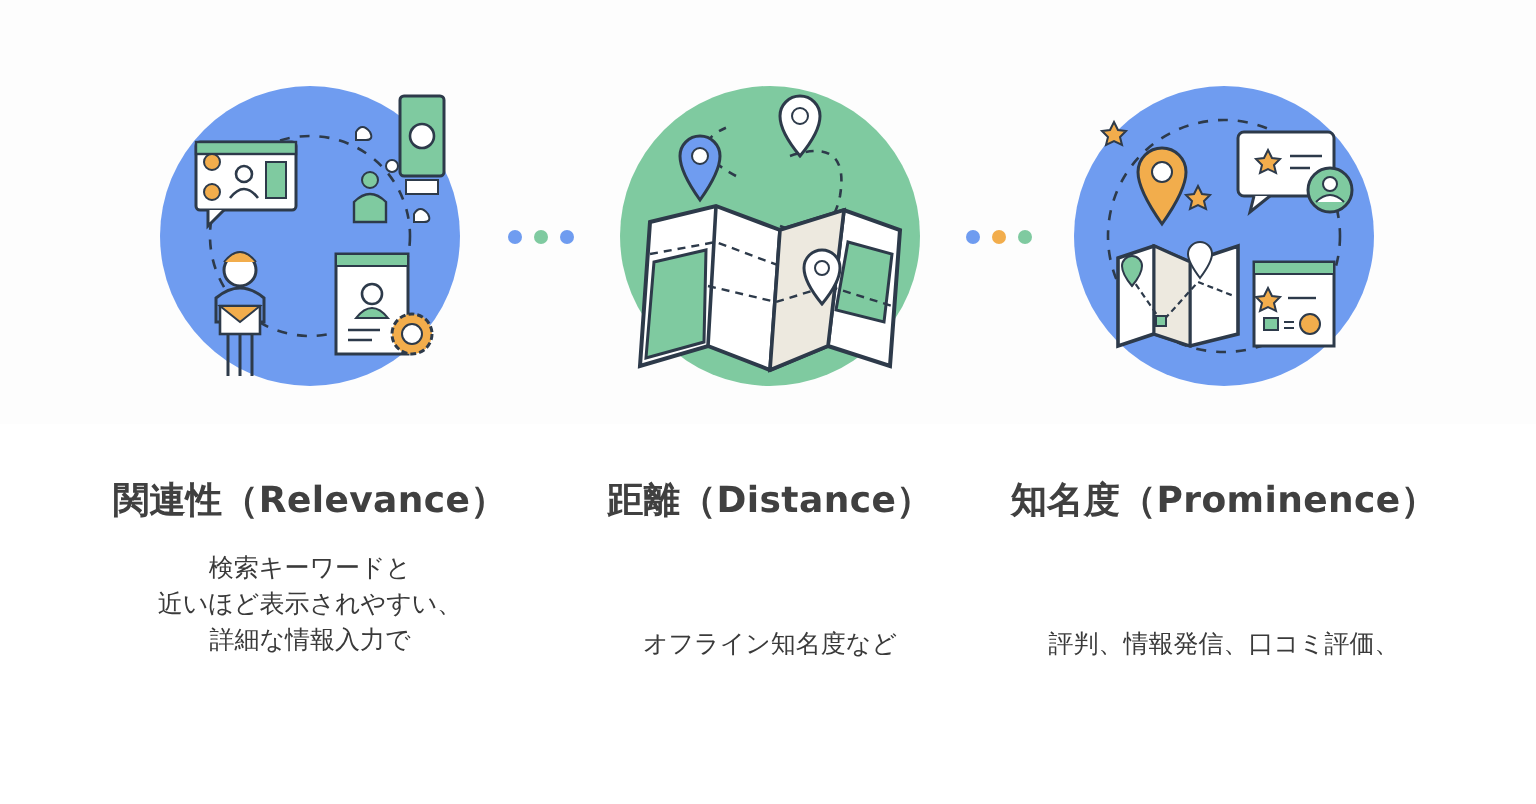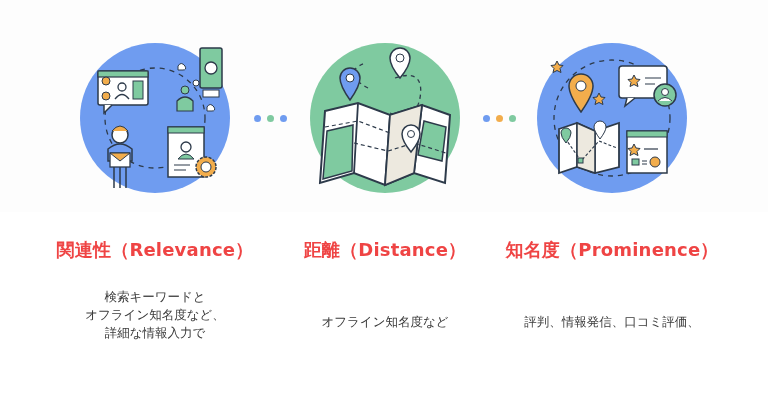--- a/index.html
+++ b/index.html
@@ -6,21 +6,21 @@
   body {
     width:768px; height:402px; background:#ffffff; position:relative; overflow:hidden;
     font-family:"DejaVu Sans","Liberation Sans",sans-serif; color:#333;
   }
   .top-panel { position:absolute; left:0; top:0; width:768px; height:212px; background:#fdfdfd; }
   .col { position:absolute; top:0; width:230px; text-align:center; }
   .circle { position:absolute; top:43px; width:150px; height:150px; border-radius:50%; }
   .circle svg { position:absolute; left:0; top:0; width:150px; height:150px; }
   .title {
     position:absolute; top:238px; left:0; width:100%; text-align:center;
-    font-size:18px; font-weight:bold; color:#ef4444; letter-spacing:0.2px; white-space:nowrap;
+    font-size:18px; font-weight:bold; color:#404040; letter-spacing:0.2px; white-space:nowrap;
   }
   .desc {
     position:absolute; left:0; width:100%; text-align:center;
     font-size:12.5px; line-height:18px; color:#3a3a3a;
   }
   .desc div { white-space:nowrap; }
   .dots { position:absolute; top:115px; display:flex; gap:6px; }
   .dot { width:7px; height:7px; border-radius:50%; }
 </style>
 </head>
@@ -62,23 +62,23 @@
       <rect x="88" y="84" width="36" height="50" fill="#fff" stroke="#2d3a4a" stroke-width="1.5"></rect>
       <rect x="88" y="84" width="36" height="6" fill="#7fcaa0" stroke="#2d3a4a"></rect>
       <circle cx="106" cy="104" r="5" fill="#fff" stroke="#2d3a4a" stroke-width="1.3"></circle>
       <path d="M98 116 Q106 106 114 116 Z" fill="#7fcaa0" stroke="#2d3a4a"></path>
       <path d="M94 122 h16 M94 127 h12" stroke="#2d3a4a" stroke-width="1.2"></path>
       <circle cx="126" cy="124" r="10" fill="#f2ad4c" stroke="#2d3a4a" stroke-width="1.5" stroke-dasharray="3 1.5"></circle>
       <circle cx="126" cy="124" r="5" fill="#fff" stroke="#2d3a4a"></circle>
     </svg>
   </div>
   <div class="title">関連性（Relevance）</div>
-  <div class="desc" style="top:288px;">
+  <div class="desc" style="top:275px;">
     <div>検索キーワードと</div>
-    <div>オフライン知名度など、</div>
+    <div>近いほど表示されやすい、</div>
     <div>詳細な情報入力で</div>
   </div>
 </div>
 
 <div class="dots" style="left:254px;">
   <div class="dot" style="background:#6f9cf0;"></div>
   <div class="dot" style="background:#7fcaa0;"></div>
   <div class="dot" style="background:#6f9cf0;"></div>
 </div>
 

